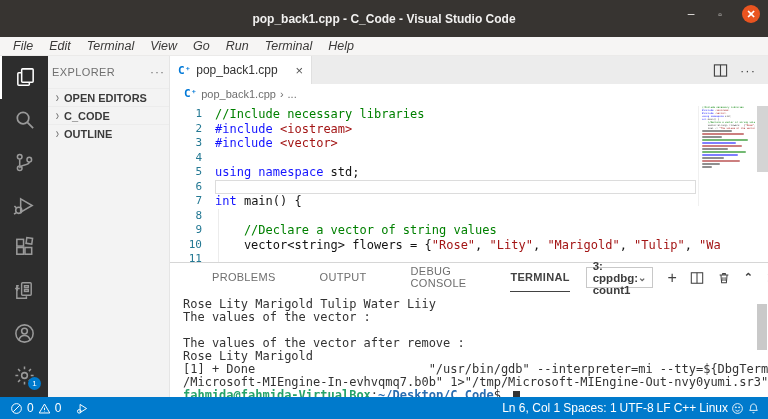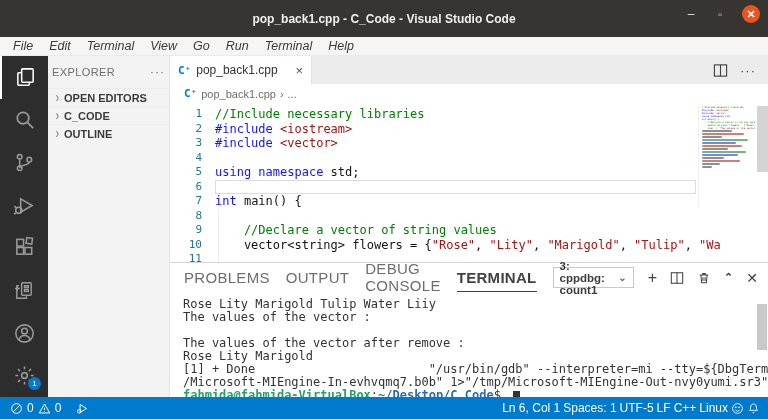--- a/index.html
+++ b/index.html
@@ -59,21 +59,21 @@
   .tok-string { color:#a31515; }
   .tok-plain { color:#121212; }
 
   .minimap { position:absolute; top:3px; right:13px; width:57px; font-size:2.4px; line-height:3px; white-space:pre; overflow:hidden; height:100px; font-family:"DejaVu Sans Mono",monospace; border-left:1px solid #f0f0f0; padding-left:3px; }
   .mm-bar { height:2px; margin-bottom:1px; border-radius:1px; }
   .vscroll { position:absolute; top:3px; right:0; width:11px; height:66px; background:rgba(100,100,100,.28); }
 
   
   .panel { height:135px; flex:none; border-top:1px solid #d6d6d6; display:flex; flex-direction:column; background:#fff; }
   .panel-header { height:29px; display:flex; align-items:center; padding:0 10px 0 14px; flex:none; }
-  .panel-tab { font-size:15px; color:#6e6e6e; letter-spacing:.3px; margin-right:16px; height:29px; display:flex; align-items:center; border-bottom:1px solid transparent; }
+  .panel-tab { font-size:11px; color:#6e6e6e; letter-spacing:.3px; margin-right:16px; height:29px; display:flex; align-items:center; border-bottom:1px solid transparent;margin-left:28px; }
   .panel-tab.active { color:#424242; border-bottom:1px solid #424242; font-weight:bold; }
   .dropdown { margin-left:auto; width:152px; height:21px; border:1px solid #c8c8c8; background:#fff; display:flex; align-items:center; font-size:11.5px; color:#3c3c3c; padding:0 6px; font-weight:bold; }
   .dropdown .chevd { margin-left:auto; color:#666; font-size:10px; }
   .panel-icons { display:flex; align-items:center; gap:13px; margin-left:14px; color:#424242; }
   .panel-icons svg { width:14px; height:14px; }
   .pi-plus { font-size:16px; font-weight:normal; line-height:1; }
   .pi-x { font-size:14px; }
   .pi-up { font-size:11px; font-weight:bold; }
 
   .term { flex:1; font-family:"DejaVu Sans Mono",monospace; font-size:12px; line-height:13px; color:#333; padding:6px 0 0 13px; position:relative; overflow:hidden; }
@@ -342,21 +342,21 @@
       <span class="sb-item debug-item">
         <svg viewBox="0 0 16 16" fill="none" stroke="#fff" stroke-width="1.2">
             <path d="M5 3l8 5-8 5z"></path>
             <circle cx="4" cy="11.5" r="2.2"></circle>
           </svg>
       </span>
     </div>
     <div class="sb-right" id="sb-right">
         <span class="sb-item">Ln 6, Col 1</span>
         <span class="sb-item">Spaces: 1</span>
-        <span class="sb-item">UTF-5</span>
+        <span class="sb-item">UTF-8</span>
         <span class="sb-item">LF</span>
         <span class="sb-item">C++</span>
         <span class="sb-item">Linux</span>
         <span class="sb-item">
           <svg viewBox="0 0 16 16" fill="none" stroke="#fff" stroke-width="1.1">
             <circle cx="8" cy="8" r="6"></circle>
             <circle cx="6" cy="6.5" r="0.6" fill="#fff"></circle>
             <circle cx="10" cy="6.5" r="0.6" fill="#fff"></circle>
             <path d="M5.3 9.5c.7 1.2 1.6 1.8 2.7 1.8s2-.6 2.7-1.8"></path>
           </svg>

